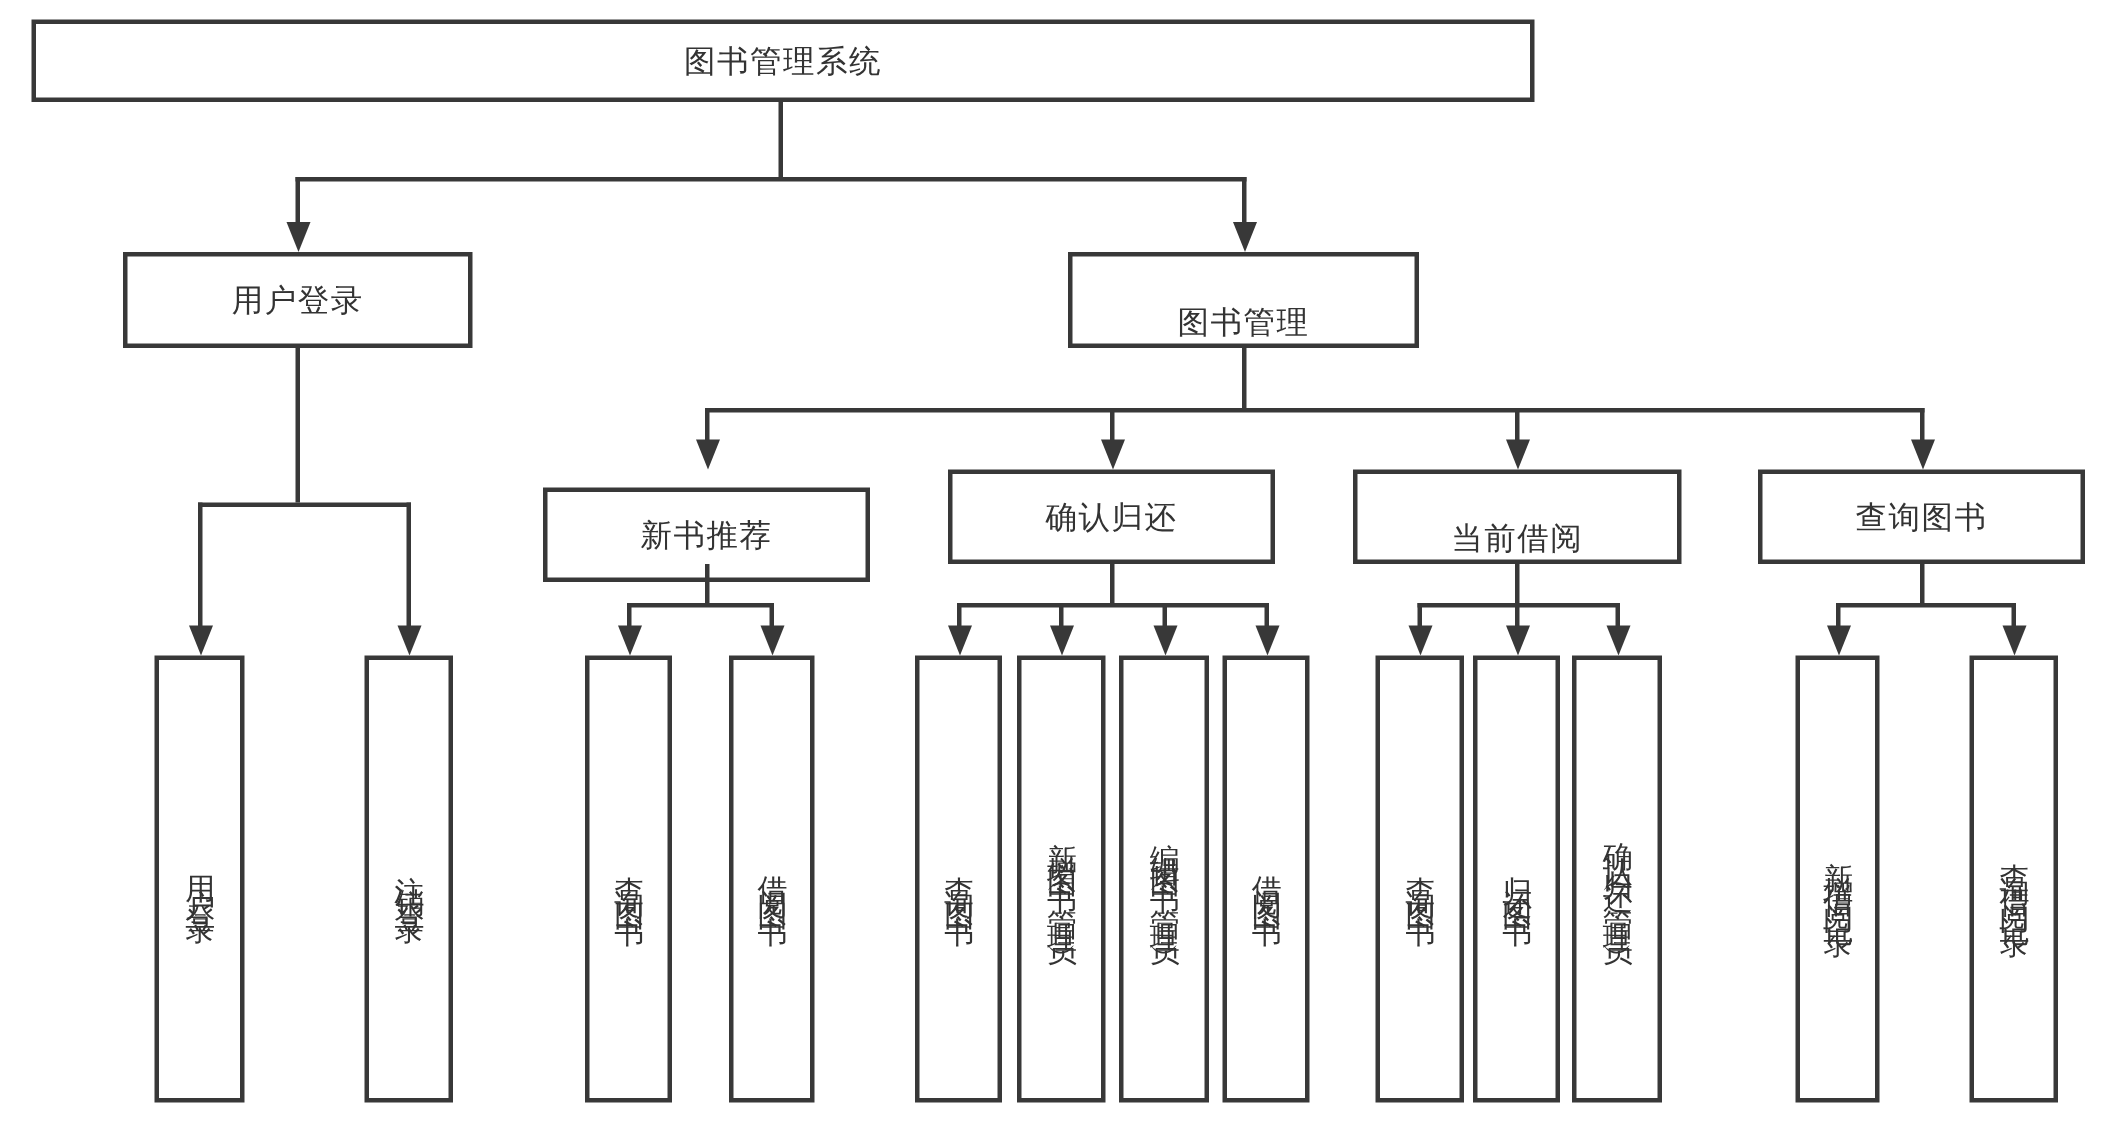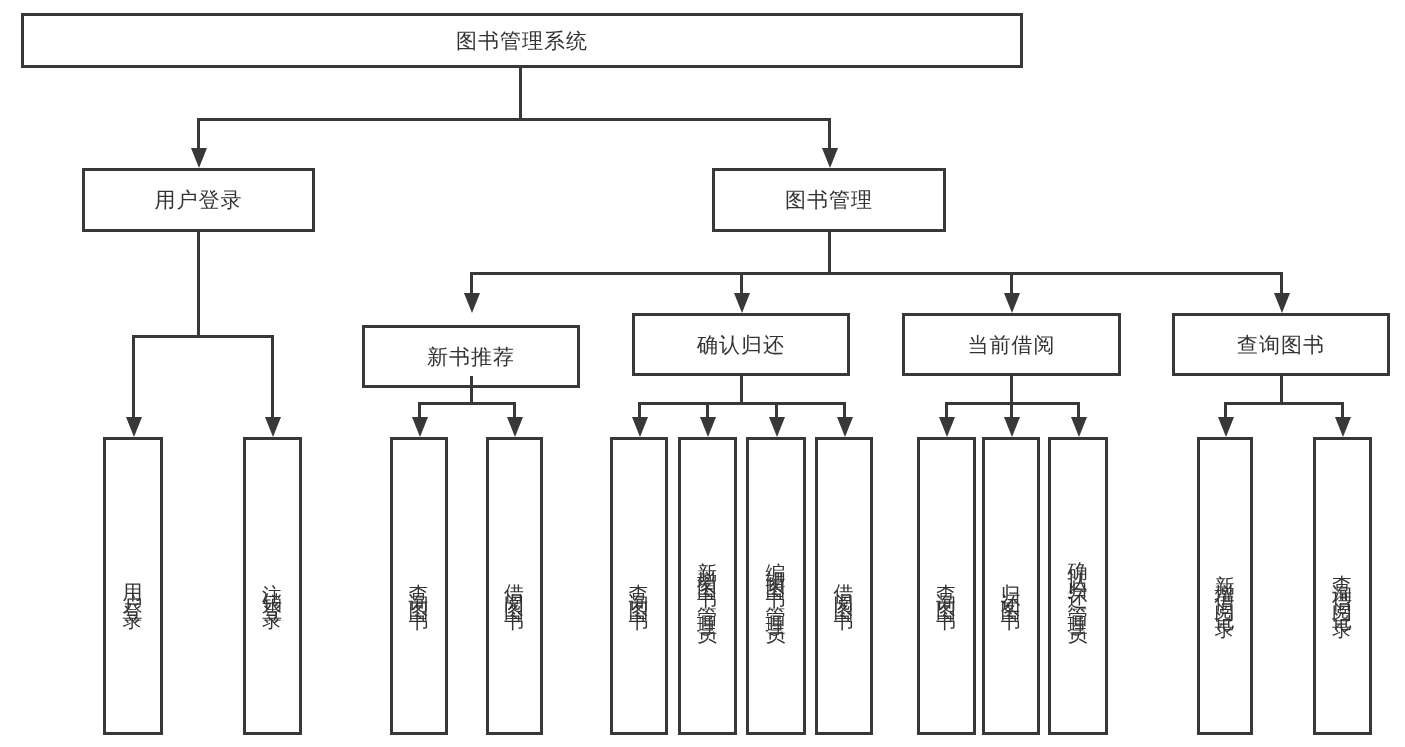--- a/index.html
+++ b/index.html
@@ -68,33 +68,33 @@
 <div class="canvas">
 
   <div class="node" style="left:21px; top:13px; width:1002px; height:55px;">
     <span>图书管理系统</span>
   </div>
 
   <div class="node" style="left:82px; top:168px; width:233px; height:64px;">
     <span>用户登录</span>
   </div>
 
-  <div class="node" style="left:712px; top:168px; width:234px; height:64px;">
+  <div class="node" style="left:712px; top:168px; width:234px; height:64px;align-items:flex-end;">
     <span>图书管理</span>
   </div>
 
   <div class="node" style="left:362px; top:325px; width:218px; height:63px;">
     <span>新书推荐</span>
   </div>
 
   <div class="node" style="left:632px; top:313px; width:218px; height:63px;">
     <span>确认归还</span>
   </div>
 
-  <div class="node" style="left:902px; top:313px; width:219px; height:63px;">
+  <div class="node" style="left:902px; top:313px; width:219px; height:63px;align-items:flex-end;">
     <span>当前借阅</span>
   </div>
 
   <div class="node" style="left:1172px; top:313px; width:218px; height:63px;">
     <span>查询图书</span>
   </div>
 
   <div class="leaf" style="left:103px; top:437px; width:60px; height:298px;">
     <span class="vtext">用户登录</span>
   </div>

